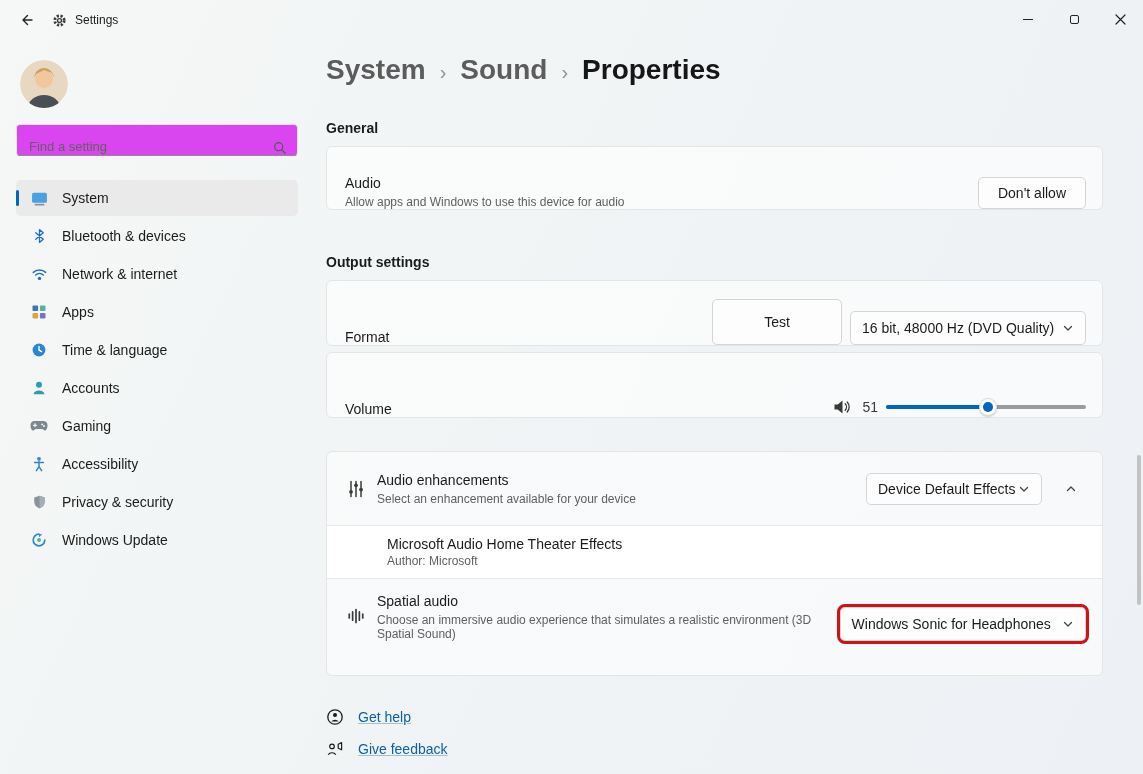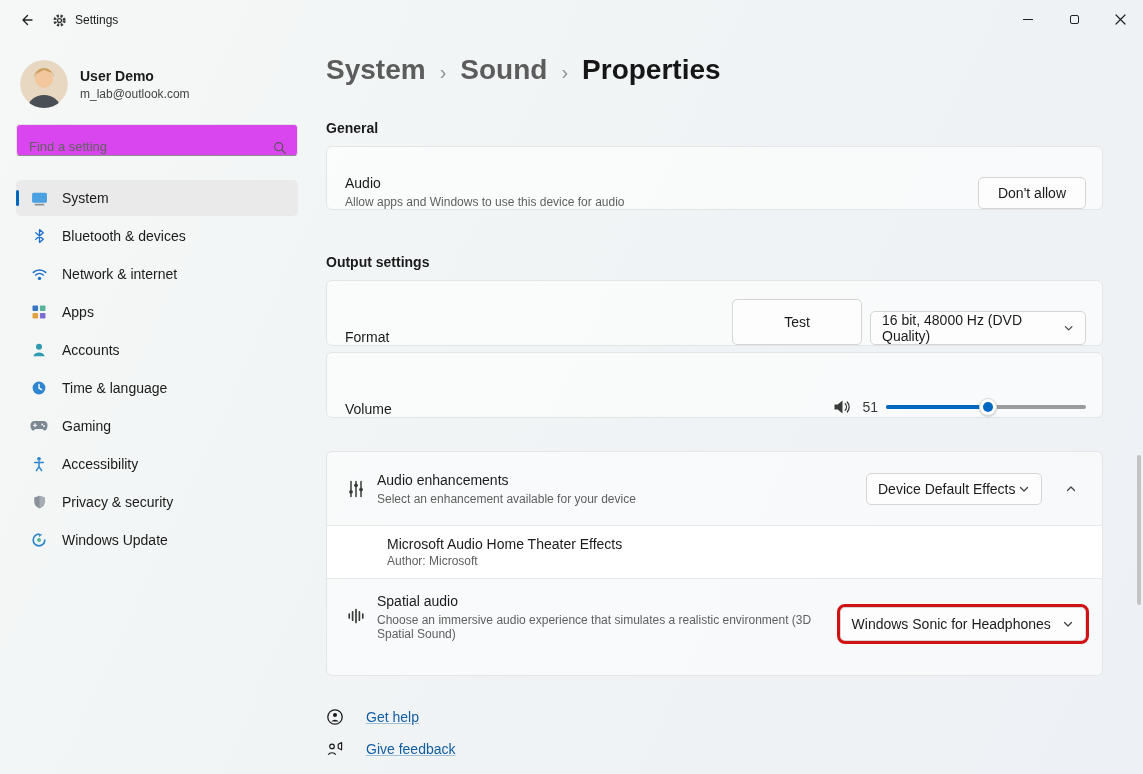--- a/index.html
+++ b/index.html
@@ -58,21 +58,21 @@
   
   .group { margin-top:33px; background:rgba(255,255,255,0.55); border:1px solid #e5e5e5; border-radius:6px; overflow:hidden; }
   .group-row { display:flex; align-items:center; padding:0 16px 0 18px; }
   .row-divider { height:1px; background:#e8e8e8; }
   .sub-row { background:rgba(255,255,255,0.9); padding-left:60px; }
   .chev-btn { width:30px; height:30px; display:flex; align-items:center; justify-content:center; border-radius:4px; cursor:pointer; }
   .red-outline { outline:3px solid #d01212; outline-offset:0px; }
 
   .link-teal { font-size:12px; font-weight:700; color:#0a6c6c; cursor:pointer; margin-top:5px; }
   .footer { margin-top:32px; }
-  .footer-row { display:flex; align-items:center; gap:22px; margin-top:14px; }
+  .footer-row { display:flex; align-items:center; gap:14px; margin-top:14px; }
   .footer-link { font-size:14px; color:#115ea3; text-decoration:underline; text-decoration-color:rgba(17,94,163,.35); cursor:pointer; }
 
   .scroll-thumb { position:absolute; right:2px; top:455px; width:4px; height:150px; border-radius:2px; background:#c3c3c3; }
 </style>
 </head>
 <body>
 
 <div class="titlebar">
   <div class="tb-back">
     <svg width="16" height="16" viewBox="0 0 16 16">
@@ -104,24 +104,20 @@
 <div class="sidebar">
   <div class="user-row">
     <div class="avatar">
       <svg width="48" height="48" viewBox="0 0 48 48">
         <circle cx="24" cy="24" r="24" fill="#e9d8c1"></circle>
         <circle cx="24" cy="19" r="9" fill="#f2c79d"></circle>
         <path d="M14 18 a10 10 0 0 1 20 0 l-2-5 -8-3 -8 4 z" fill="#c9a15f"></path>
         <path d="M8 48 a16 13 0 0 1 32 0 z" fill="#4a4f55"></path>
       </svg>
     </div>
-    <div>
-      <div class="user-name">User Demo</div>
-      <div class="user-email">m_lab@outlook.com</div>
-    </div>
   </div>
 
   <div class="search-box">
     <input type="text" placeholder="Find a setting" style="">
     <svg width="14" height="14" viewBox="0 0 16 16">
       <circle cx="6.5" cy="6.5" r="4.6" fill="none" stroke="#555" stroke-width="1.3"></circle>
       <path d="M10.2 10.2 L14 14" stroke="#555" stroke-width="1.3" stroke-linecap="round"></path>
     </svg>
   </div>
 
@@ -160,34 +156,34 @@
             <rect x="8.9" y="1.5" width="5.6" height="5.6" rx="1" fill="#54b399"></rect>
             <rect x="1.5" y="8.9" width="5.6" height="5.6" rx="1" fill="#e0a23f"></rect>
             <rect x="8.9" y="8.9" width="5.6" height="5.6" rx="1" fill="#7a6fd0"></rect>
           </svg>
         </span>
       <span>Apps</span>
     </div>
     <div class="nav-item">
       <span class="nav-ico">
           <svg width="16" height="16" viewBox="0 0 16 16">
+            <circle cx="8" cy="8" r="6.4" fill="#2e86d0"></circle>
+            <path d="M8 4.4 V8 L10.6 9.6" stroke="#fff" stroke-width="1.4" fill="none" stroke-linecap="round"></path>
+          </svg>
+        </span>
+      <span>Time &amp; language</span>
+    </div>
+    <div class="nav-item">
+      <span class="nav-ico">
+          <svg width="16" height="16" viewBox="0 0 16 16">
             <circle cx="8" cy="4.8" r="3" fill="#2e9bb0"></circle>
             <path d="M2.4 14.2 a5.8 5 0 0 1 11.2 0 z" fill="#2e9bb0"></path>
           </svg>
         </span>
       <span>Accounts</span>
-    </div>
-    <div class="nav-item">
-      <span class="nav-ico">
-          <svg width="16" height="16" viewBox="0 0 16 16">
-            <circle cx="8" cy="8" r="6.4" fill="#2e86d0"></circle>
-            <path d="M8 4.4 V8 L10.6 9.6" stroke="#fff" stroke-width="1.4" fill="none" stroke-linecap="round"></path>
-          </svg>
-        </span>
-      <span>Time &amp; language</span>
     </div>
     <div class="nav-item">
       <span class="nav-ico">
           <svg width="18" height="16" viewBox="0 0 18 14">
             <path d="M4.5 2 h9 a4 4 0 0 1 4 4.2 c0 2.6-1 5.3-2.6 5.3 -1.3 0-1.8-1.6-2.9-1.6 h-6 c-1.1 0-1.6 1.6-2.9 1.6 C1.5 11.5 .5 8.8 .5 6.2 A4 4 0 0 1 4.5 2 z" fill="#7d8790"></path>
             <path d="M5 4.6 v3.2 M3.4 6.2 h3.2" stroke="#fff" stroke-width="1.1" stroke-linecap="round"></path>
             <circle cx="12.2" cy="5.4" r="0.9" fill="#fff"></circle>
             <circle cx="14" cy="7" r="0.9" fill="#fff"></circle>
           </svg>
         </span>
@@ -242,21 +238,21 @@
       <div class="card-desc">Allow apps and Windows to use this device for audio</div>
     </div>
     <div class="btn" style="margin-left:auto; width:108px; height:32px;">Don't allow</div>
   </div>
 
   <div class="sec-heading" style="margin-top:44px;">Output settings</div>
 
   <div class="card" style="height:66px;">
     <div class="card-title">Format</div>
     <div class="btn" style="margin-left:auto; width:130px; height:46px;">Test</div>
-    <div class="dropdown" style="margin-left:8px; width:216px; height:34px;">
+    <div class="dropdown" style="margin-left:8px; width:236px; height:34px;">
       <span>16 bit, 48000 Hz (DVD Quality)</span>
       <svg width="12" height="12" viewBox="0 0 12 12">
           <path d="M2.5 4.5 L6 8 L9.5 4.5" stroke="#444" stroke-width="1.3" fill="none" stroke-linecap="round" stroke-linejoin="round"></path>
         </svg>
     </div>
   </div>
 
   <div class="card" style="height:66px; margin-top:6px;">
     <div class="card-title">Volume</div>
     <div style="margin-left:auto; display:flex; align-items:center; gap:8px;">

